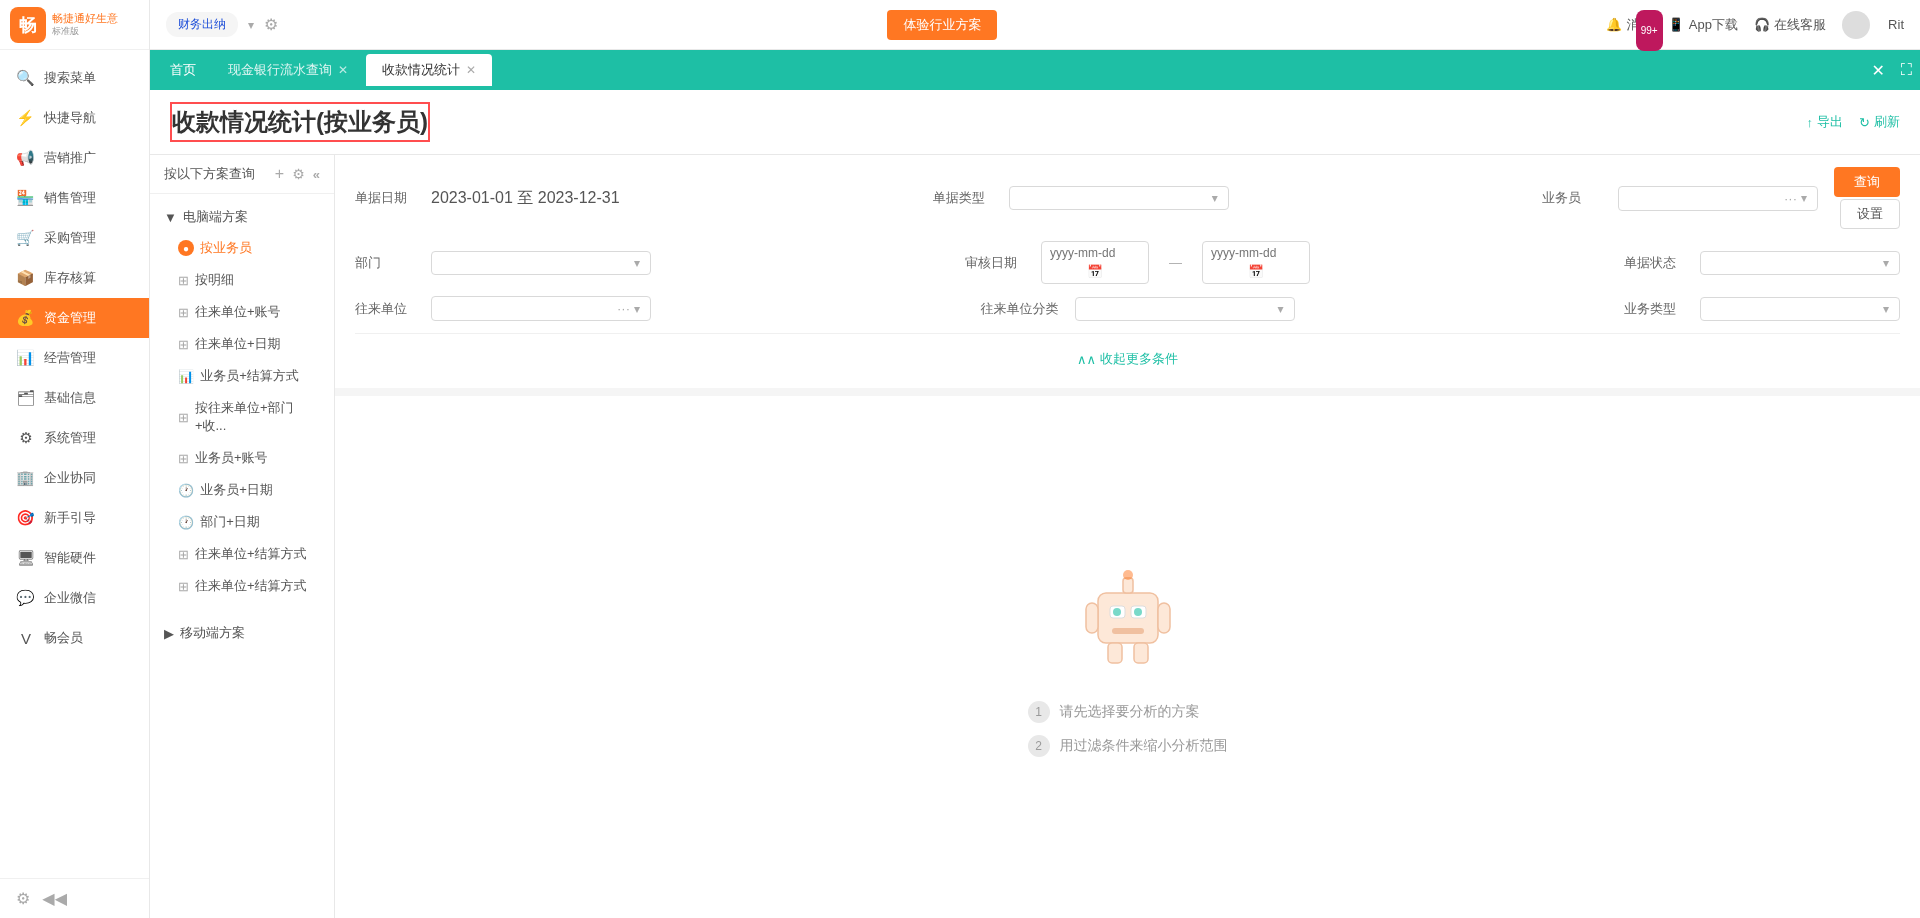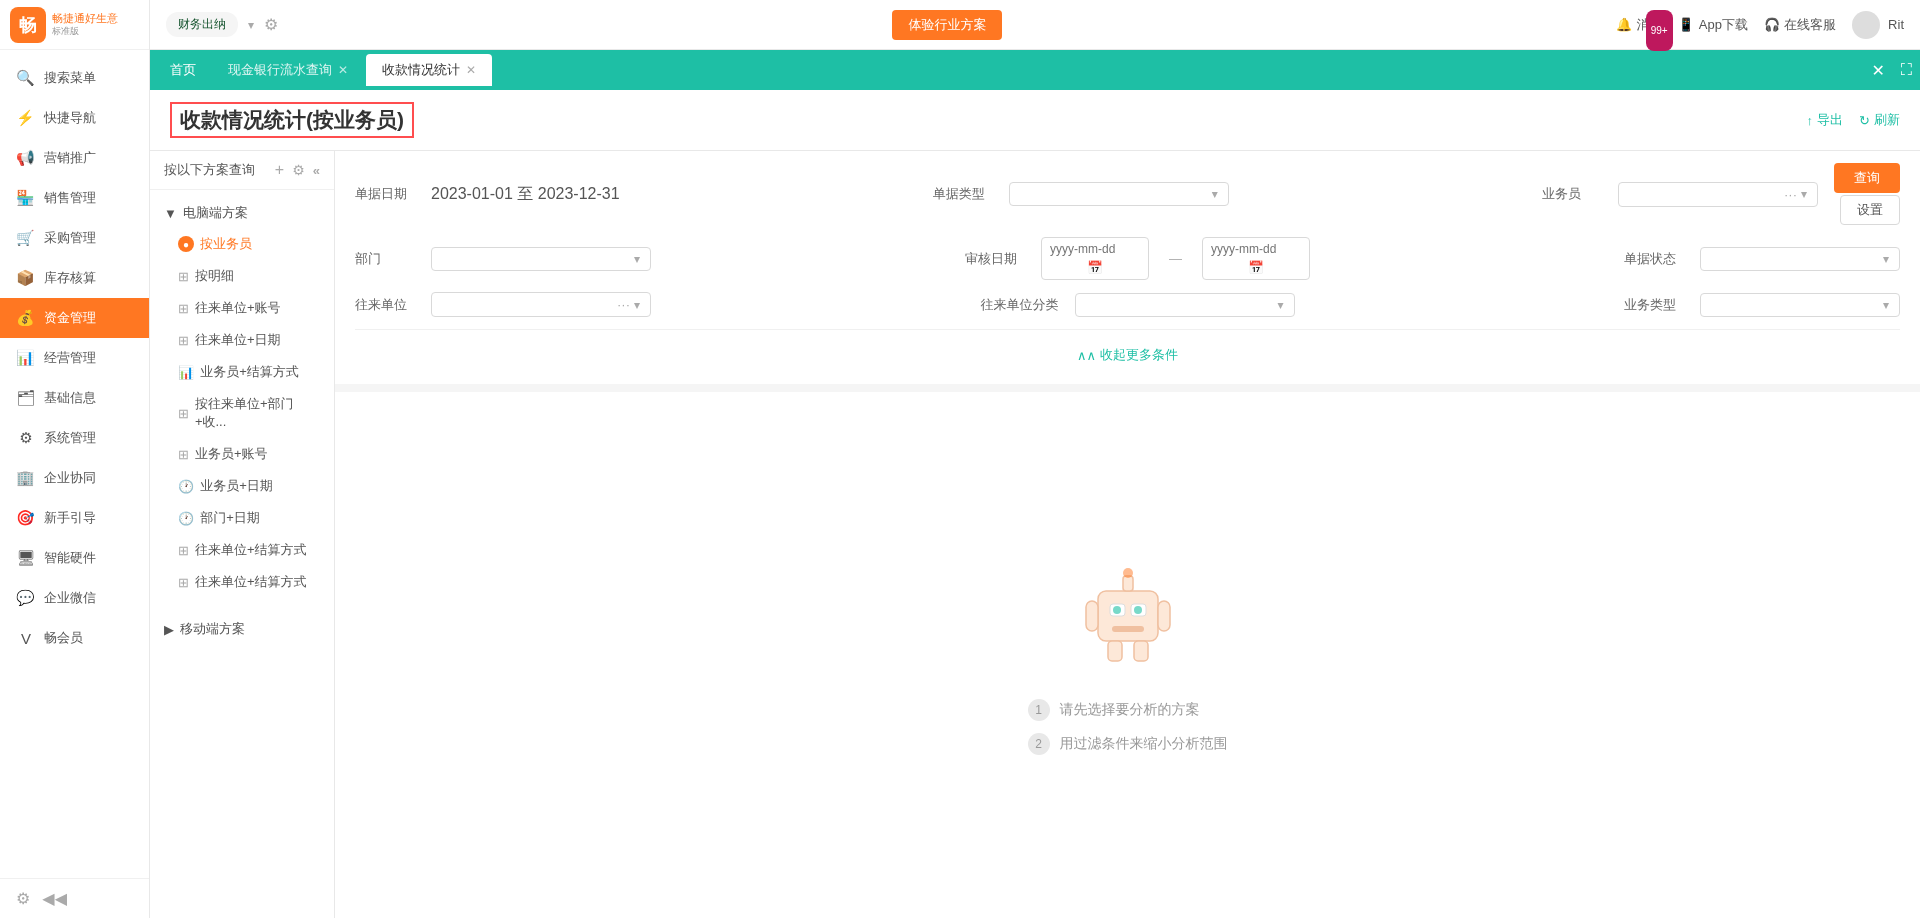--- a/index.html
+++ b/index.html
@@ -22,21 +22,21 @@
     .sidebar-label { font-size: 13px; }
     .sidebar-bottom { padding: 10px 16px; display: flex; align-items: center; gap: 12px; border-top: 1px solid #f0f0f0; }
     .sidebar-bottom-icon { color: #aaa; cursor: pointer; font-size: 16px; }
 
     
     .main { flex: 1; display: flex; flex-direction: column; overflow: hidden; }
 
     
     .top-header { height: 50px; background: #fff; display: flex; align-items: center; justify-content: space-between; padding: 0 16px; border-bottom: 1px solid #e8e8e8; }
     .header-left { display: flex; align-items: center; gap: 10px; }
-    .header-breadcrumb { font-size: 12px; color: #14532d; background: #f5f5f5; padding: 4px 12px; border-radius: 12px; }
+    .header-breadcrumb { font-size: 12px; color: #1d4ed8; background: #f5f5f5; padding: 4px 12px; border-radius: 12px; }
     .header-dropdown-arrow { color: #aaa; font-size: 12px; cursor: pointer; }
     .header-gear { color: #aaa; font-size: 16px; cursor: pointer; }
     .trial-btn { background: #ff7722; color: white; border: none; border-radius: 4px; padding: 6px 16px; font-size: 13px; cursor: pointer; }
     .header-right { display: flex; align-items: center; gap: 16px; }
     .header-msg { display: flex; align-items: center; gap: 4px; color: #555; font-size: 13px; cursor: pointer; position: relative; }
     .badge { background: #be185d; color: white; font-size: 10px; border-radius: 8px; padding: 15px 5px; position: absolute; top: -6px; right: -10px; }
     .header-app { display: flex; align-items: center; gap: 4px; color: #555; font-size: 13px; cursor: pointer; }
     .header-service { display: flex; align-items: center; gap: 4px; color: #555; font-size: 13px; cursor: pointer; }
     .header-user { width: 28px; height: 28px; background: #ddd; border-radius: 50%; }
 
@@ -48,21 +48,21 @@
     .tab-close { font-size: 12px; color: #aaa; cursor: pointer; }
     .tab-close-white { font-size: 12px; color: rgba(255,255,255,0.7); cursor: pointer; }
     .tab-bar-right { margin-left: auto; display: flex; align-items: center; gap: 8px; }
     .tab-bar-btn { color: white; font-size: 16px; cursor: pointer; padding: 4px; }
 
     
     .content-area { flex: 1; display: flex; flex-direction: column; overflow: hidden; background: #f5f5f5; }
 
     
     .page-header { background: #fff; padding: 12px 20px; display: flex; align-items: center; justify-content: space-between; border-bottom: 1px solid #e8e8e8; }
-    .page-title { font-size: 21px; font-weight: bold; color: #333; border: 2px solid #ff4d4f; padding: 2px 8px; display: inline-block; }
+    .page-title { font-size: 24px; font-weight: bold; color: #333; border: 2px solid #ff4d4f; padding: 2px 0; display: inline-block; }
     .page-actions { display: flex; align-items: center; gap: 16px; }
     .action-btn { display: flex; align-items: center; gap: 4px; color: #1ebfa5; font-size: 13px; cursor: pointer; }
 
     
     .filter-panel { background: #fff; padding: 12px 20px; display: flex; flex-direction: column; gap: 12px; }
     .filter-row { display: flex; align-items: center; gap: 16px; flex-wrap: wrap; }
     .filter-label { color: #666; font-size: 13px; white-space: nowrap; min-width: 60px; }
     .filter-date-group { display: flex; align-items: center; gap: 4px; }
     .date-btn { padding: 3px 8px; font-size: 12px; color: #555; cursor: pointer; border: 1px solid transparent; border-radius: 3px; }
     .date-btn.active { background: #ff7722; color: white; border-radius: 12px; border-color: #ff7722; }
@@ -204,21 +204,21 @@
           <span class="badge">99+</span>
         </div>
         <div class="header-app">
           <span>📱</span>
           <span>App下载</span>
         </div>
         <div class="header-service">
           <span>🎧</span>
           <span>在线客服</span>
         </div>
-        <div style="display:flex;align-items:center;gap:8px;">
+        <div style="display:flex;align-items:center;gap:18px;">
           <div class="header-user"></div>
           <span style="font-size:13px;color:#555;">Rit</span>
         </div>
       </div>
     </div>
 
     <div class="tab-bar">
       <span class="tab-home">首页</span>
       <div class="tab-item">
         <span>现金银行流水查询</span>

